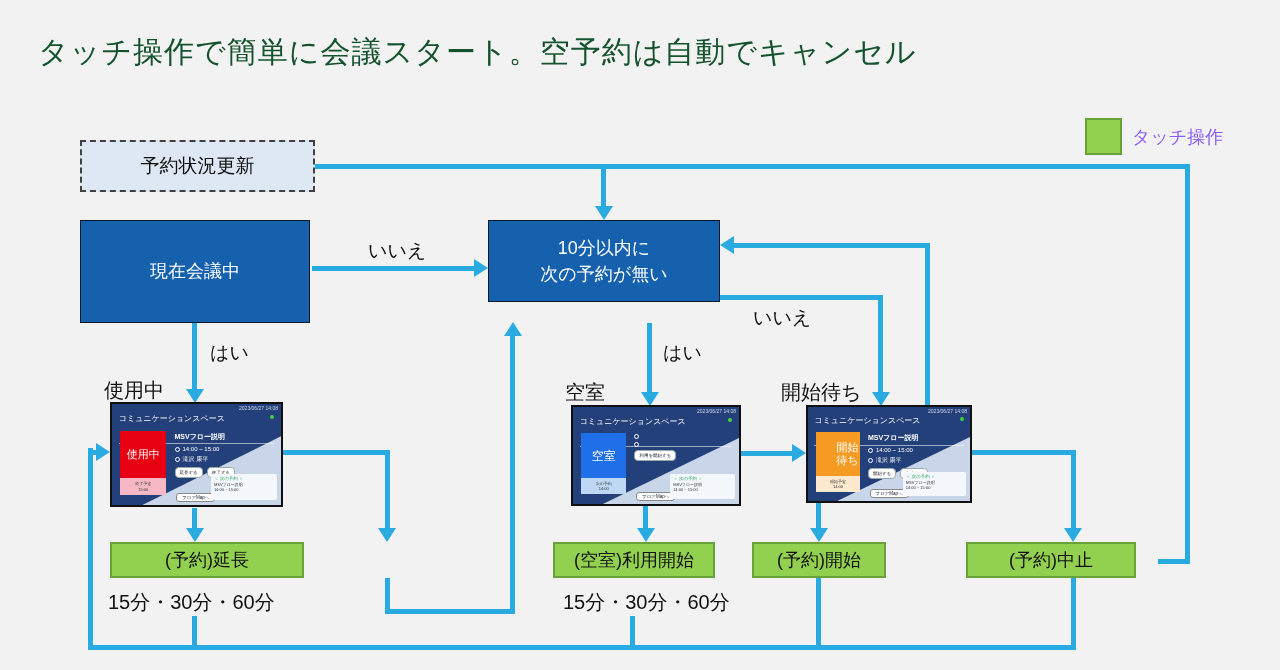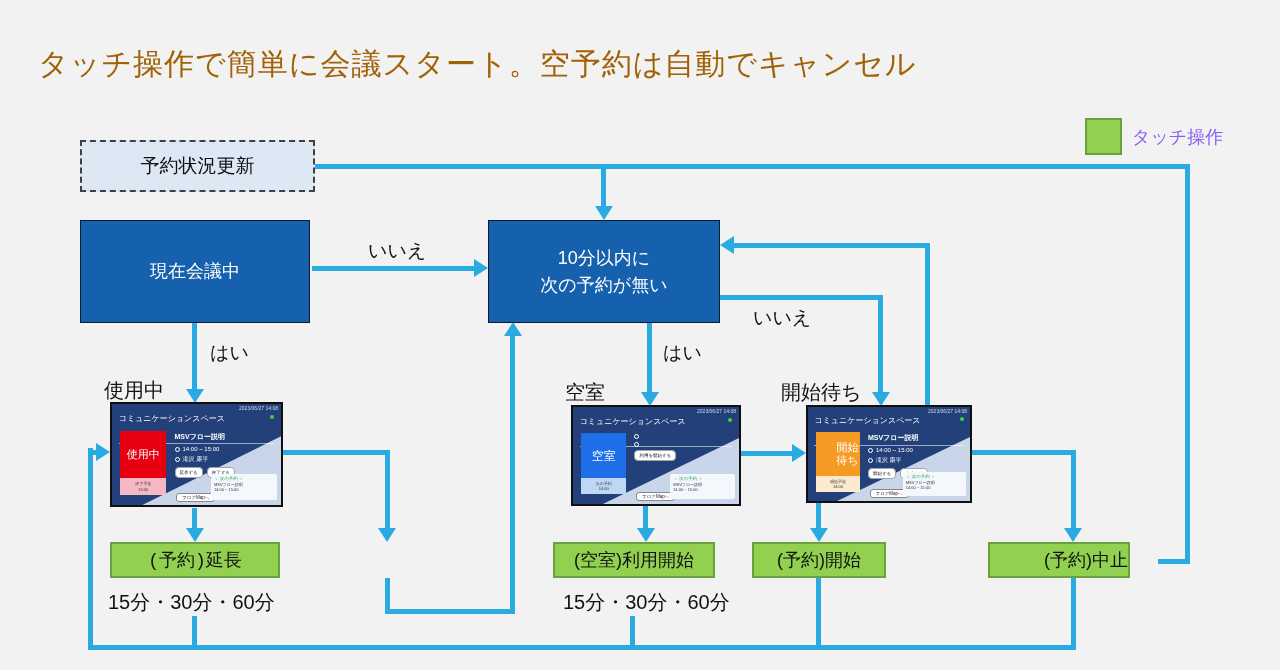--- a/index.html
+++ b/index.html
@@ -3,21 +3,21 @@
 <meta charset="utf-8">
 <style>
   :root{
     --page-bg:#F2F2F2; --accent-line:#29ABE2; --box-blue:#1561AE; --button-green:#92D050;
     --dashed-fill:#DDE8F4; --status-red:#E60012; --status-blue:#1E6FE8; --status-orange:#F59A23;
     --display-navy:#24407B; --display-light:#C9D6EA;
   }
   *{margin:0;padding:0;box-sizing:border-box;}
   body{background:#888;font-family:"Liberation Sans","DejaVu Sans",sans-serif;}
   .stage{position:relative;width:1280px;height:670px;background:var(--page-bg);overflow:hidden;margin:0 auto;}
-  .title{position:absolute;left:38px;top:44px;font-size:30px;color:#a16207;letter-spacing:1px;}
+  .title{position:absolute;left:38px;top:32px;font-size:30px;color:#14532d;letter-spacing:1px;}
   
   .hl,.vl{position:absolute;background:var(--accent-line);}
   .ar{position:absolute;width:0;height:0;}
   .ar-down{border-left:9px solid transparent;border-right:9px solid transparent;border-top:14px solid var(--accent-line);}
   .ar-up{border-left:9px solid transparent;border-right:9px solid transparent;border-bottom:14px solid var(--accent-line);}
   .ar-right{border-top:9px solid transparent;border-bottom:9px solid transparent;border-left:14px solid var(--accent-line);}
   .ar-left{border-top:9px solid transparent;border-bottom:9px solid transparent;border-right:14px solid var(--accent-line);}
   
   .dashedbox{position:absolute;left:80px;top:140px;width:235px;height:52px;background:var(--dashed-fill);
     border:2px dashed #404040;display:flex;align-items:center;justify-content:center;font-size:19px;color:#111;}
@@ -123,21 +123,21 @@
   <div class="vl" style="left:1071px;top:578px;width:5px;height:69px;"></div>
 
   <div class="dashedbox">
     <span>予約状況更新</span>
   </div>
 
   <div class="bluebox" style="left:80px;top:220px;width:230px;height:103px;">
     <span>現在会議中</span>
   </div>
 
-  <div class="bluebox" style="left:488px;top:220px;width:232px;height:103px;">
+  <div class="bluebox" style="left:488px;top:220px;width:232px;height:82px;">
     <span>10分以内に</span>
     <span>次の予約が無い</span>
   </div>
 
   <div class="flowlabel" style="left:368px;top:238px;">いいえ</div>
   <div class="flowlabel" style="left:210px;top:340px;">はい</div>
   <div class="flowlabel" style="left:663px;top:340px;">はい</div>
   <div class="flowlabel" style="left:753px;top:305px;">いいえ</div>
 
   <div class="statelabel" style="left:104px;top:377px;">使用中</div>
@@ -245,29 +245,29 @@
       </div>
     </div>
     <div class="floorbtn">フロアMapへ</div>
     <div class="nextpanel">
       <div class="nh">＜ 次の予約 ＞</div>
       <div class="nl">MSVフロー説明</div>
       <div class="nl">14:00 ~ 15:00</div>
     </div>
   </div>
 
-  <div class="greenbtn" style="left:110px;top:542px;width:170px;font-family:Liberation Mono, monospace;">
+  <div class="greenbtn" style="left:110px;top:542px;width:194px;">
     <span>(予約)延長</span>
   </div>
   <div class="greenbtn" style="left:553px;top:542px;width:162px;">
     <span>(空室)利用開始</span>
   </div>
   <div class="greenbtn" style="left:752px;top:542px;width:134px;">
     <span>(予約)開始</span>
   </div>
-  <div class="greenbtn" style="left:988px;top:542px;width:142px;justify-content:flex-end;">
+  <div class="greenbtn" style="left:966px;top:542px;width:170px;">
     <span>(予約)中止</span>
   </div>
 
   <div class="durations" style="left:108px;top:589px;">15分・30分・60分</div>
   <div class="durations" style="left:563px;top:589px;">15分・30分・60分</div>
 
 </div>
 
 </body></html>

